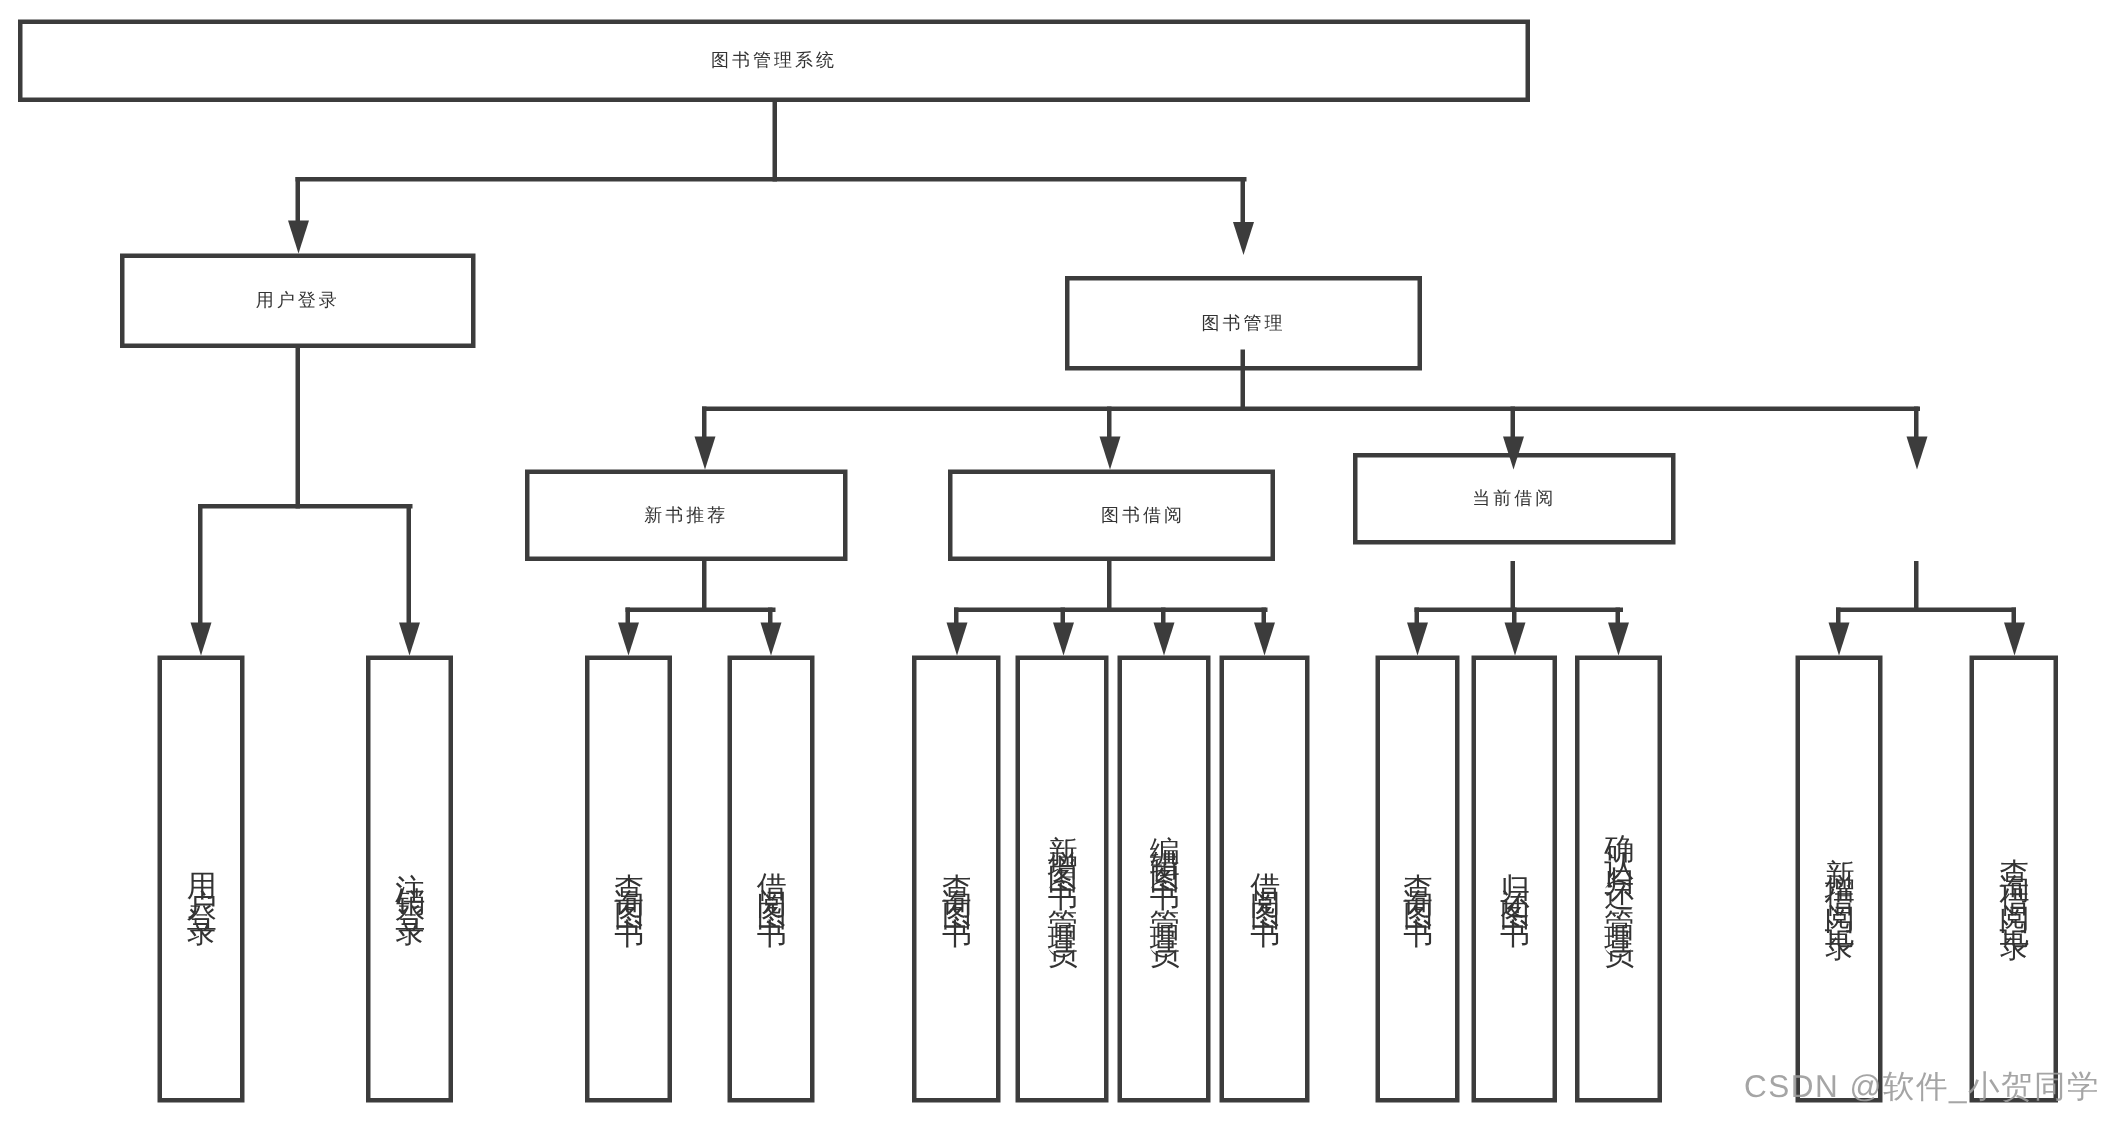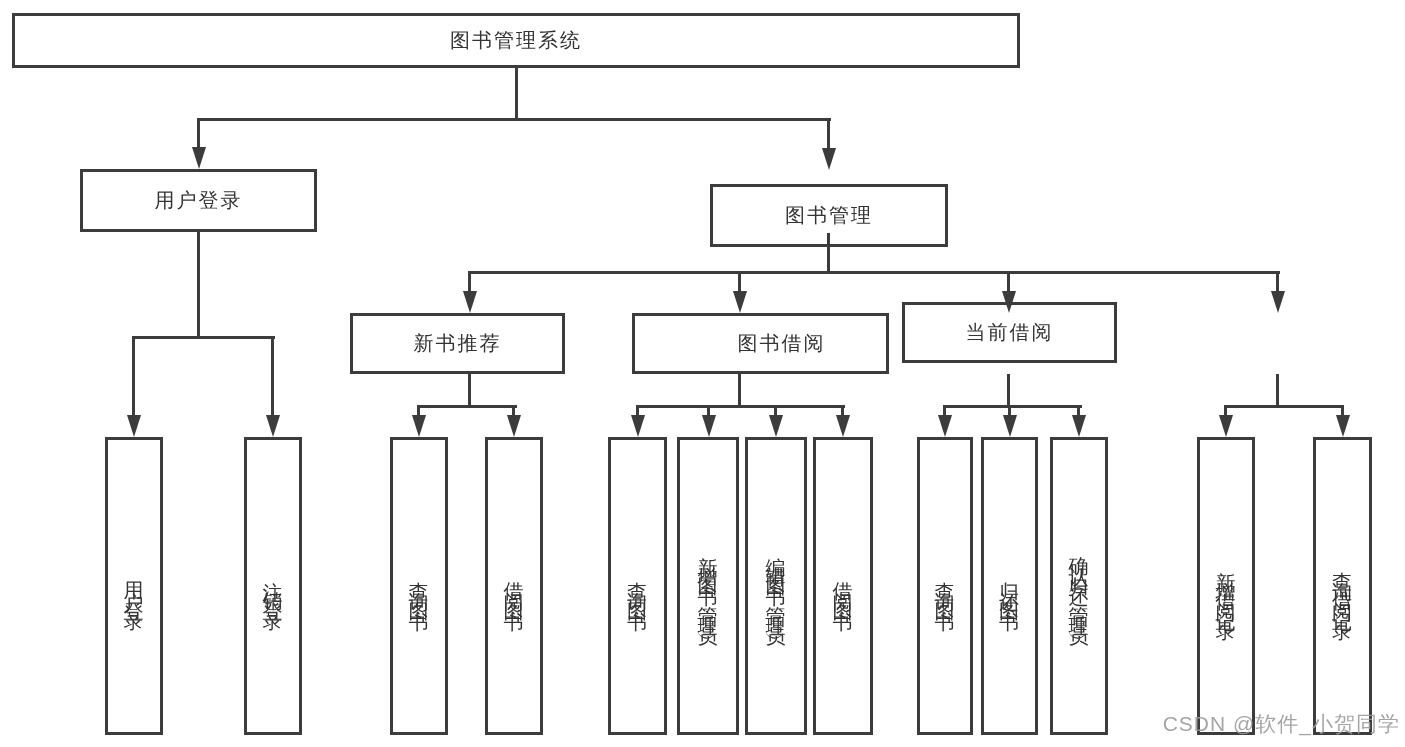--- a/index.html
+++ b/index.html
@@ -4,21 +4,21 @@
 <style>
   html,body{margin:0;padding:0;background:#ffffff;}
   #canvas{
     position:relative;width:1405px;height:747px;background:#ffffff;
     font-family:"Liberation Sans","DejaVu Sans",sans-serif;overflow:hidden;
   }
   .box{
     position:absolute;box-sizing:border-box;border:3px solid #3c3c3c;background:#ffffff;
     display:flex;align-items:center;justify-content:center;color:#333333;
   }
-  .hlabel{font-size:20px;letter-spacing:2px;white-space:nowrap;}
+  .hlabel{font-size:12px;letter-spacing:2px;white-space:nowrap;}
   .vlabel{
     writing-mode:vertical-rl;text-orientation:mixed;
     font-size:20px;line-height:1;letter-spacing:0.5em;white-space:nowrap;
   }
   .hl,.vl{position:absolute;background:#3c3c3c;}
   .ar{
     position:absolute;width:0;height:0;
     border-left:7px solid transparent;border-right:7px solid transparent;
     border-top:22px solid #3c3c3c;
   }
@@ -40,21 +40,21 @@
   <div class="box" style="left:80px;top:169px;width:237px;height:63px;">
     <span class="hlabel">用户登录</span>
   </div>
   <div class="box" style="left:710px;top:184px;width:238px;height:63px;">
     <span class="hlabel">图书管理</span>
   </div>
 
   <div class="box" style="left:350px;top:313px;width:215px;height:61px;">
     <span class="hlabel">新书推荐</span>
   </div>
-  <div class="box" style="left:632px;top:313px;width:257px;height:61px;padding-left:42px;">
+  <div class="box" style="left:632px;top:313px;width:218px;height:61px;padding-left:42px;">
     <span class="hlabel">图书借阅</span>
   </div>
   <div class="box" style="left:902px;top:302px;width:215px;height:61px;">
     <span class="hlabel">当前借阅</span>
   </div>
 
   <div class="box" style="left:105px;top:437px;width:58px;height:298px;">
     <span class="vlabel">用户登录</span>
   </div>
   <div class="box" style="left:244px;top:437px;width:58px;height:298px;">

